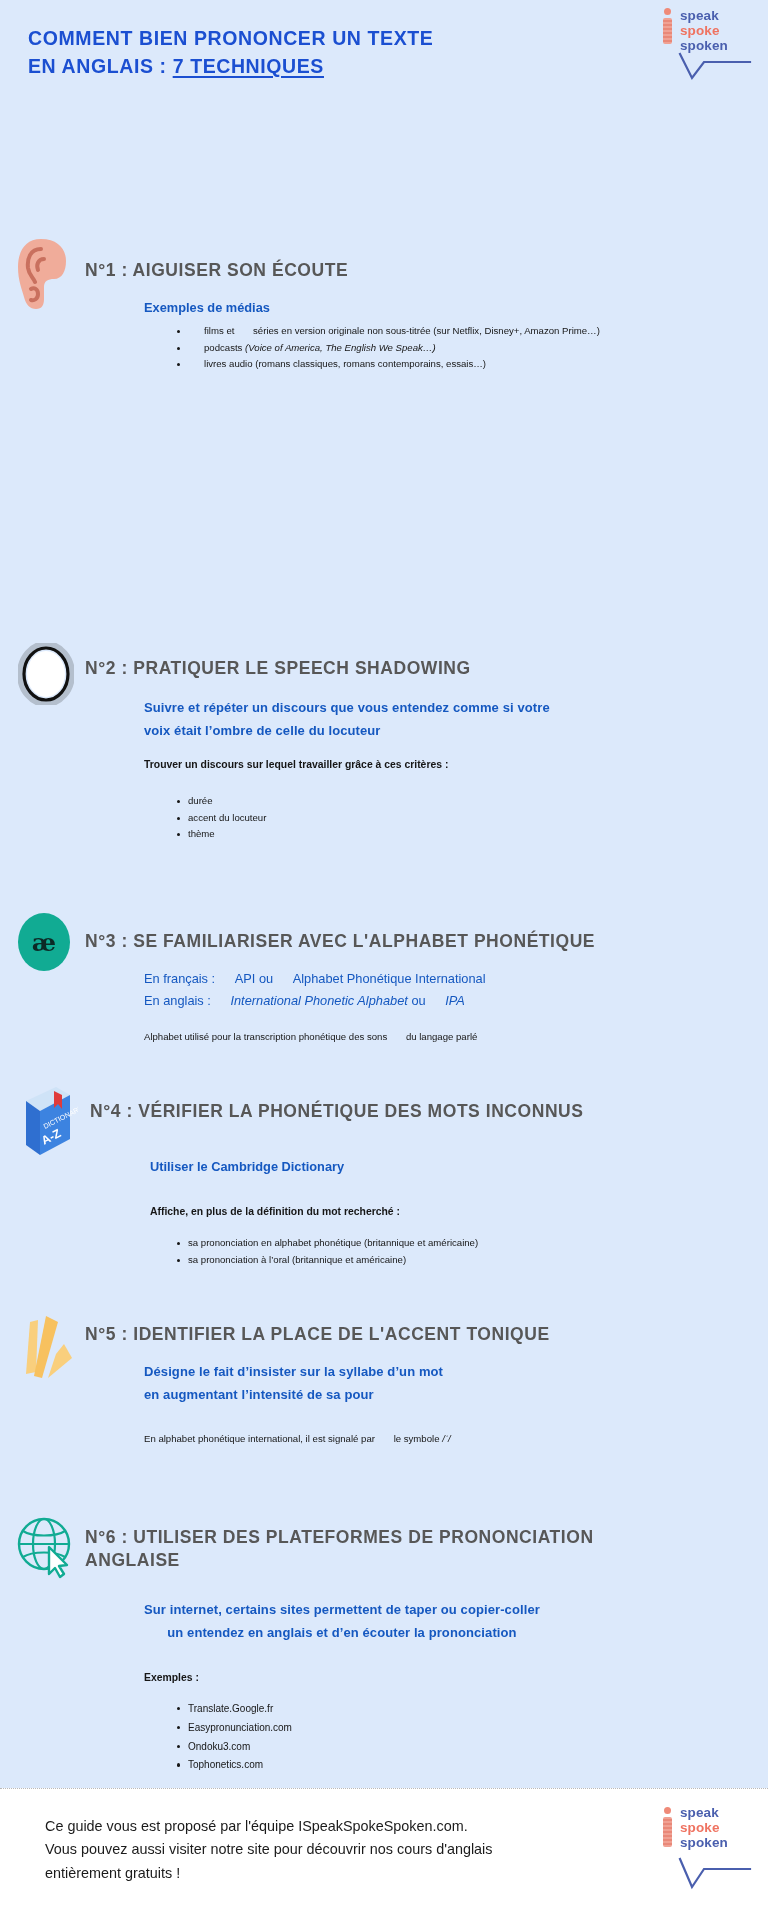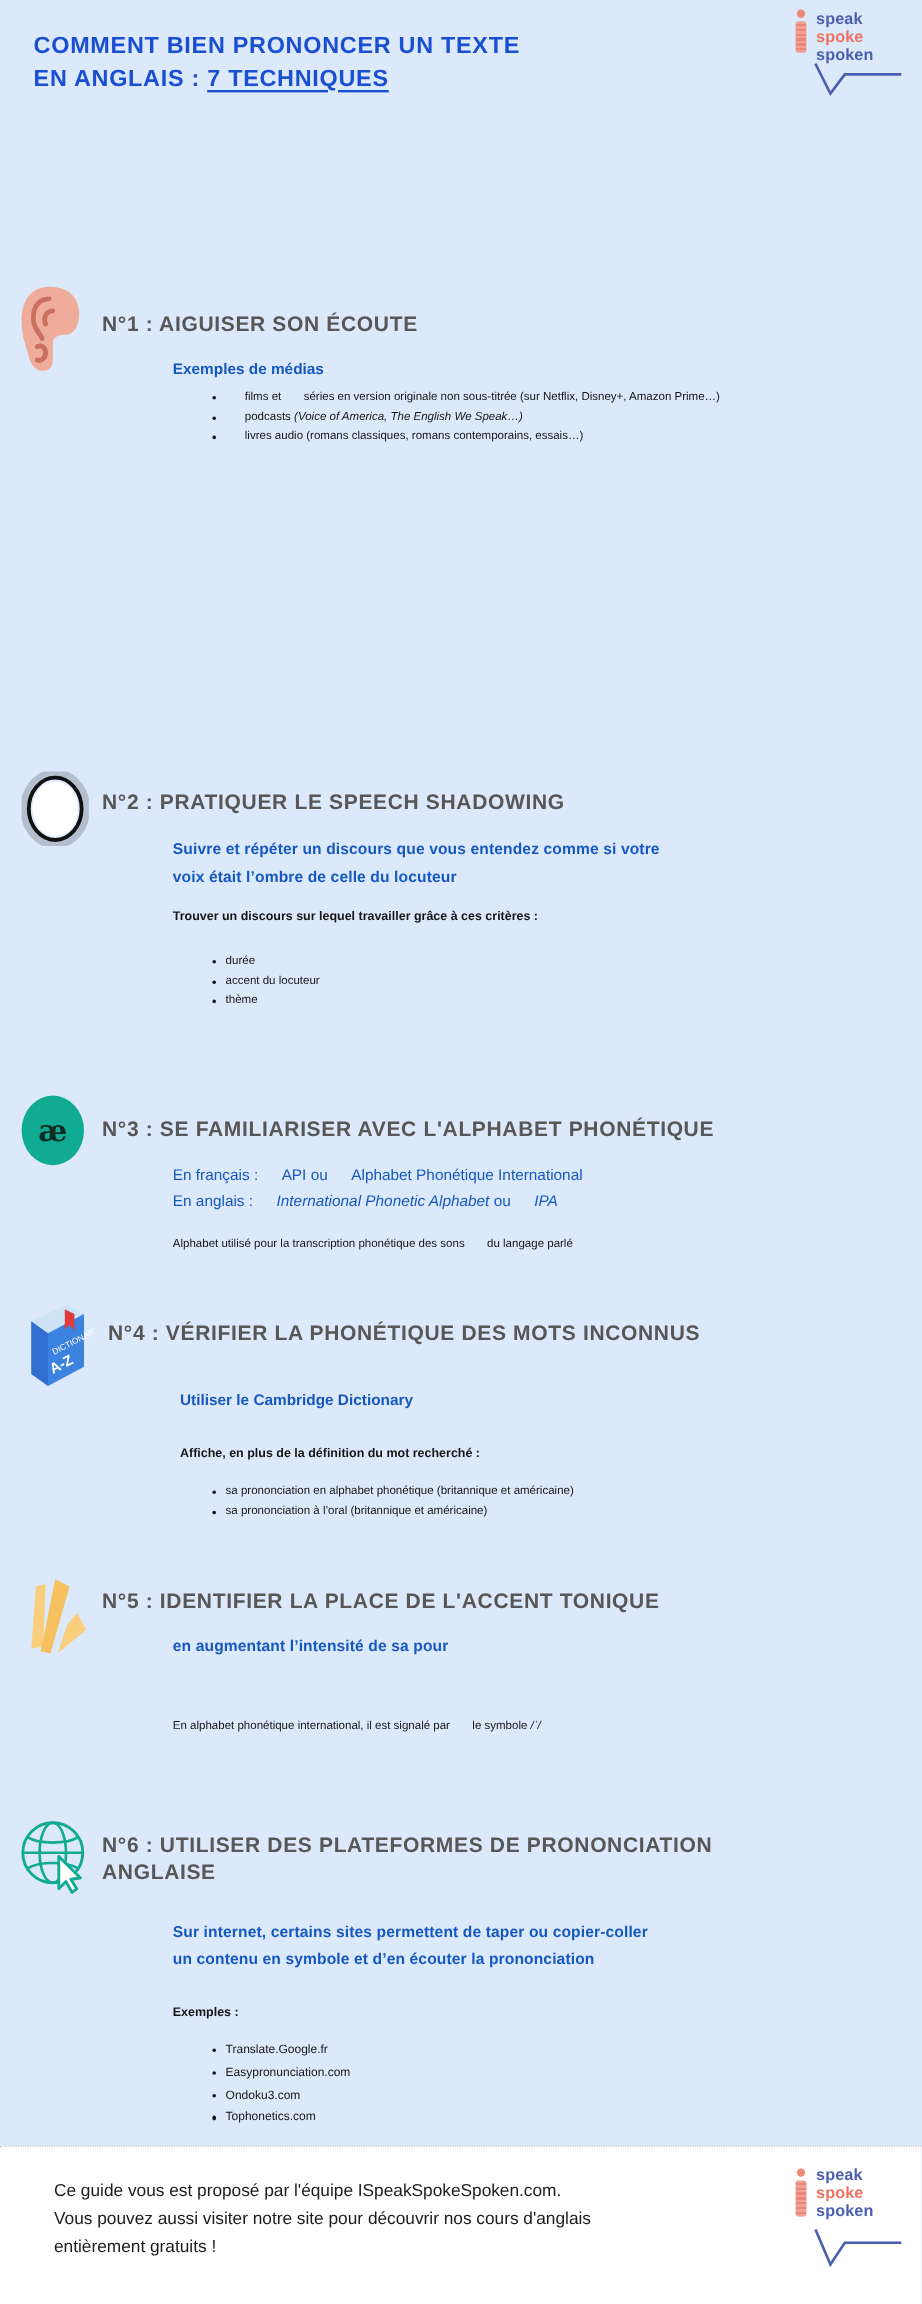--- a/index.html
+++ b/index.html
@@ -211,41 +211,42 @@
   <div class="section">
     <svg class="sec-icon" style="position:absolute;left:16px;top:1040px;width:62px;height:80px;" viewBox="0 0 62 80">
       <path d="M14 14 L22 12 L20 64 L10 66 Z" fill="#f9cf7d"></path>
       <path d="M30 8 L42 14 L26 70 L18 68 Z" fill="#f7c15f"></path>
       <path d="M48 36 L56 50 L32 70 L40 46 Z" fill="#f9cf7d"></path>
     </svg>
     <div style="position:absolute;left:85px;top:1055px;text-align:center;">
       <h2 class="sec-title">N°5 : IDENTIFIER LA PLACE DE L'ACCENT TONIQUE</h2>
     </div>
     <div style="position:absolute;left:144px;top:1092px;">
+      <p class="lead big">Désigne le fait d’insister sur la syllabe d’un mot</p>
       <p class="lead big">en augmentant l’intensité de sa pour</p>
     </div>
     <p class="note" style="position:absolute;left:144px;top:1164px;"><span>En alphabet phonétique international, il est signalé par </span><b>le symbole </b><i>/ˈ/</i></p>
   </div>
 
   <div class="section">
     <svg class="sec-icon" style="position:absolute;left:16px;top:1246px;width:60px;height:66px;" viewBox="0 0 60 66">
       <circle cx="28" cy="30" r="25" fill="none" stroke="#11ab93" stroke-width="2.4"></circle>
       <ellipse cx="28" cy="30" rx="11" ry="25" fill="none" stroke="#11ab93" stroke-width="2.2"></ellipse>
       <line x1="3" y1="30" x2="53" y2="30" stroke="#11ab93" stroke-width="2.2"></line>
       <path d="M7 17 C16 23 40 23 49 17" fill="none" stroke="#11ab93" stroke-width="2.2"></path>
       <path d="M7 43 C16 37 40 37 49 43" fill="none" stroke="#11ab93" stroke-width="2.2"></path>
       <path d="M33 33 L33 60 L39 54 L44 63 L48 60 L43 52 L51 51 Z" fill="#ffffff" stroke="#11ab93" stroke-width="2.4" stroke-linejoin="round"></path>
     </svg>
     <div style="position:absolute;left:85px;top:1258px;width:610px;">
       <h2 class="sec-title">N°6 : UTILISER DES PLATEFORMES DE PRONONCIATION</h2>
       <h2 class="sec-title">ANGLAISE</h2>
     </div>
-    <div style="position:absolute;left:144px;top:1330px;">
+    <div style="position:absolute;left:144px;top:1330px;text-align:center;">
       <p class="lead big">Sur internet, certains sites permettent de taper ou copier-coller</p>
-      <p class="lead big">un contenu en symbole et d’en écouter la prononciation</p>
+      <p class="lead big">un entendez en anglais et d’en écouter la prononciation</p>
     </div>
     <p class="sub" style="position:absolute;left:144px;top:1402px;">Exemples :</p>
     <ul class="bul loose" style="position:absolute;left:160px;top:1432px;">
       <li>Translate.Google.fr</li>
       <li>Easypronunciation.com</li>
       <li>Ondoku3.com</li>
       <li>Tophonetics.com</li>
     </ul>
   </div>
 

